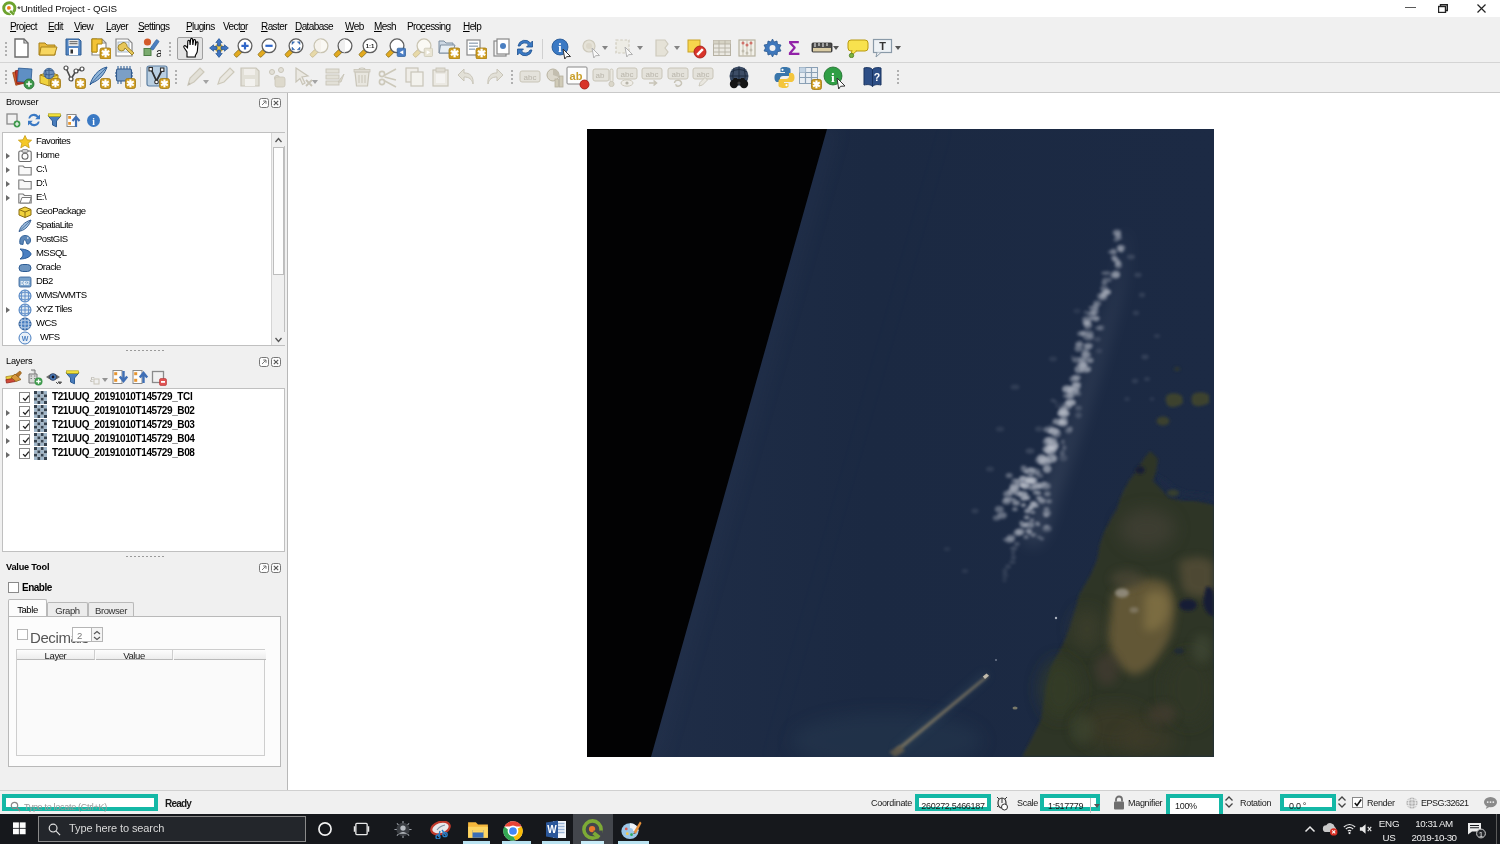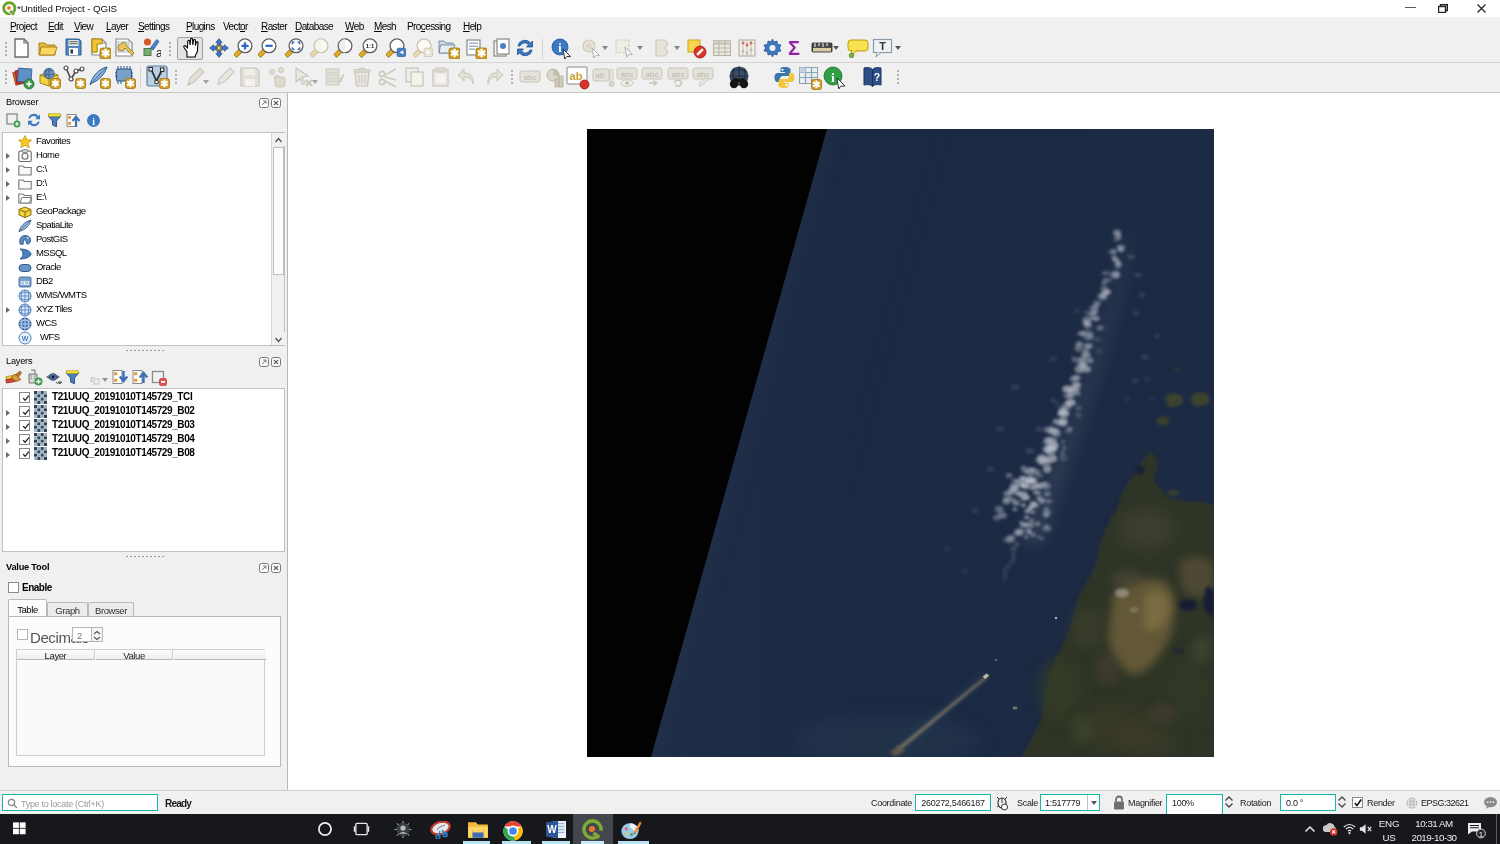--- a/index.html
+++ b/index.html
@@ -44,21 +44,21 @@
 .chk svg { display:block; margin:0.5px 0 0 0.5px; }
 .tri { position:absolute; width:0; height:0; border-top:3.5px solid transparent;
   border-bottom:3.5px solid transparent; border-left:4.5px solid #6a6a6a; }
 
 
 #map { position:absolute; left:289px; top:93px; width:1211px; height:697px; background:#ffffff; }
 
 
 #statusbar { position:absolute; left:0; top:790px; width:1500px; height:24px; background:#f0f0f0;
   border-top:1px solid #d0d0d0; font-size:9px; letter-spacing:-0.3px; color:#1a1a1a; }
-.sbox { position:absolute; background:#fff; border:1px solid #14b8a6; font-size:9px; letter-spacing:-0.3px; }
+.sbox { position:absolute; background:#fff; border:4px solid #14b8a6; font-size:9px; letter-spacing:-0.3px; }
 
 
 #taskbar { position:absolute; left:0; top:814px; width:1500px; height:30px; background:#16181c; }
 </style>
 </head>
 <body>
 <div id="root">
 
 <div id="titlebar">
   <svg class="abs" style="left:2px;top:1px" width="15" height="15" viewBox="0 0 15 15">
@@ -1278,20 +1278,27 @@
 
 <div id="taskbar">
   <svg class="abs" style="left:13px;top:8px" width="13" height="13" viewBox="0 0 17 16">
     <g fill="#fcfcfc">
           <rect x="0" y="0" width="7.7" height="7.2"></rect>
           <rect x="8.8" y="0" width="7.7" height="7.2"></rect>
           <rect x="0" y="8.3" width="7.7" height="7.2"></rect>
           <rect x="8.8" y="8.3" width="7.7" height="7.2"></rect>
         </g>
   </svg>
+  <div class="abs" style="left:38px;top:2px;width:268px;height:26px;background:#23262b;border:1px solid #8a8a8a">
+    <svg class="abs" style="left:9px;top:6px" width="13" height="13" viewBox="0 0 14 14">
+          <circle cx="5.5" cy="5.5" r="4.2" fill="none" stroke="#e0e0e0" stroke-width="1.3"></circle>
+          <path d="M8.8 8.8 L13 13" stroke="#e0e0e0" stroke-width="1.3"></path>
+        </svg>
+    <span class="abs" style="left:30px;top:5px;font-size:11px;letter-spacing:-0.1px;color:#d8d8d8">Type here to search</span>
+  </div>
   <svg class="abs" style="left:317px;top:7px" width="16" height="16" viewBox="0 0 19 19">
         <circle cx="9.5" cy="9.5" r="7.2" fill="none" stroke="#f0f0f0" stroke-width="2"></circle>
       </svg>
   <svg class="abs" style="left:353px;top:7px" width="17" height="16" viewBox="0 0 17 17">
     <rect x="2.5" y="2.5" width="12" height="12" rx="1" fill="none" stroke="#e8e8e8" stroke-width="1.4"></rect>
     <path d="M1 5.5 V11.5 M16 5.5 V11.5" stroke="#e8e8e8" stroke-width="1.4"></path>
   </svg>
   <svg class="abs" style="left:393px;top:6px" width="20" height="19" viewBox="0 0 20 20">
     <circle cx="10" cy="10" r="7" fill="#3a3d42"></circle>
     <circle cx="10" cy="8.5" r="2.8" fill="#b8bcc2"></circle>

